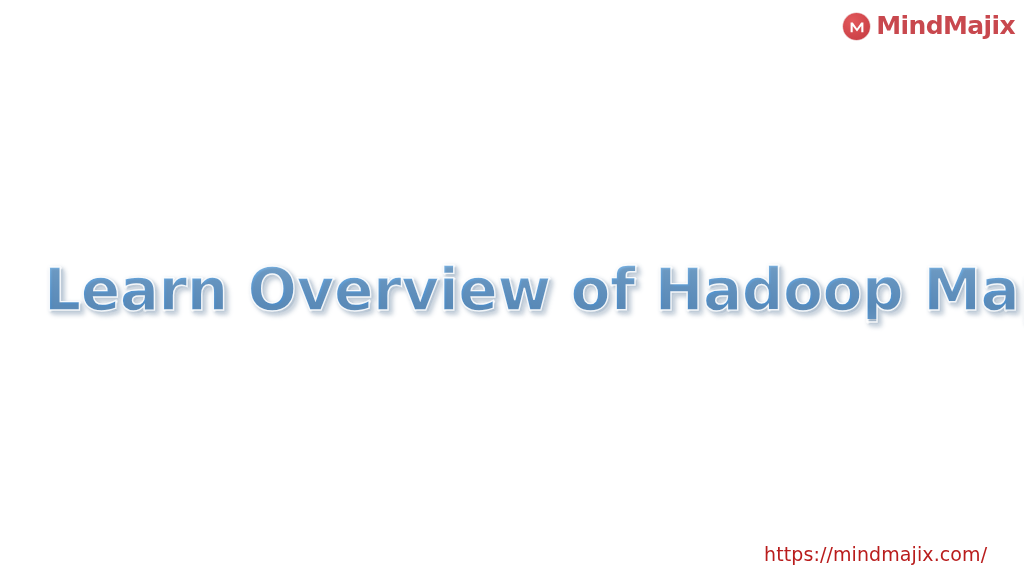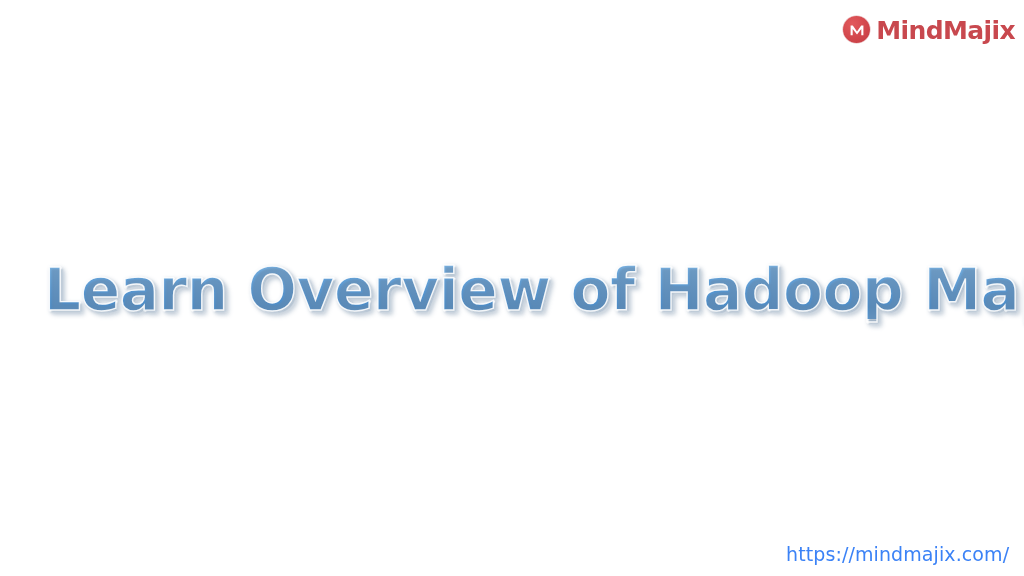--- a/index.html
+++ b/index.html
@@ -20,21 +20,21 @@
     height: 576px;
     background: #ffffff;
   }
 
   
   .brand-logo {
     position: absolute;
     top: 13px;
     right: 9px;
     display: flex;
-    align-items: flex-end;
+    align-items: flex-start;
     gap: 6px;
     height: 30px;
   }
   .brand-mark {
     width: 27px;
     height: 27px;
     flex: 0 0 27px;
     border-radius: 50%;
     background: radial-gradient(circle at 35% 30%, #e2595c 0%, #d2474c 55%, #c23b41 100%);
     display: flex;
@@ -95,26 +95,26 @@
     z-index: -1;
     color: transparent;
     -webkit-text-fill-color: transparent;
     -webkit-text-stroke: 1.4px rgba(255,255,255,0.9);
     text-shadow: 2px 2px 2px rgba(105,135,165,0.5);
   }
 
   
   .footer-url {
     position: absolute;
-    left: 786px;
+    left: 764px;
     top: 543px;
     font-family: "DejaVu Sans", sans-serif;
     font-size: 19px;
     font-weight: normal;
-    color: #3b82f6;
+    color: #b91c1c;
     letter-spacing: 0.1px;
     white-space: nowrap;
   }
 </style>
 </head>
 <body>
 
 <div class="slide">
 
   <div class="brand-logo">

